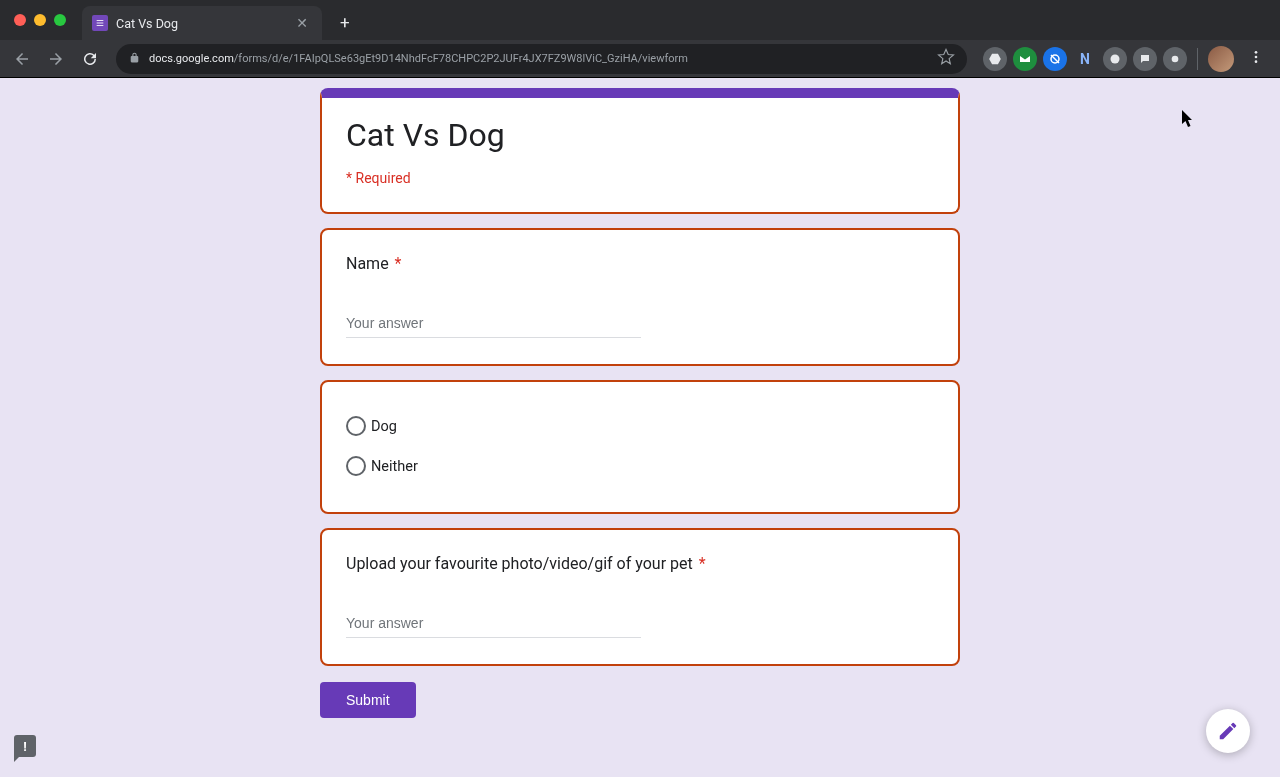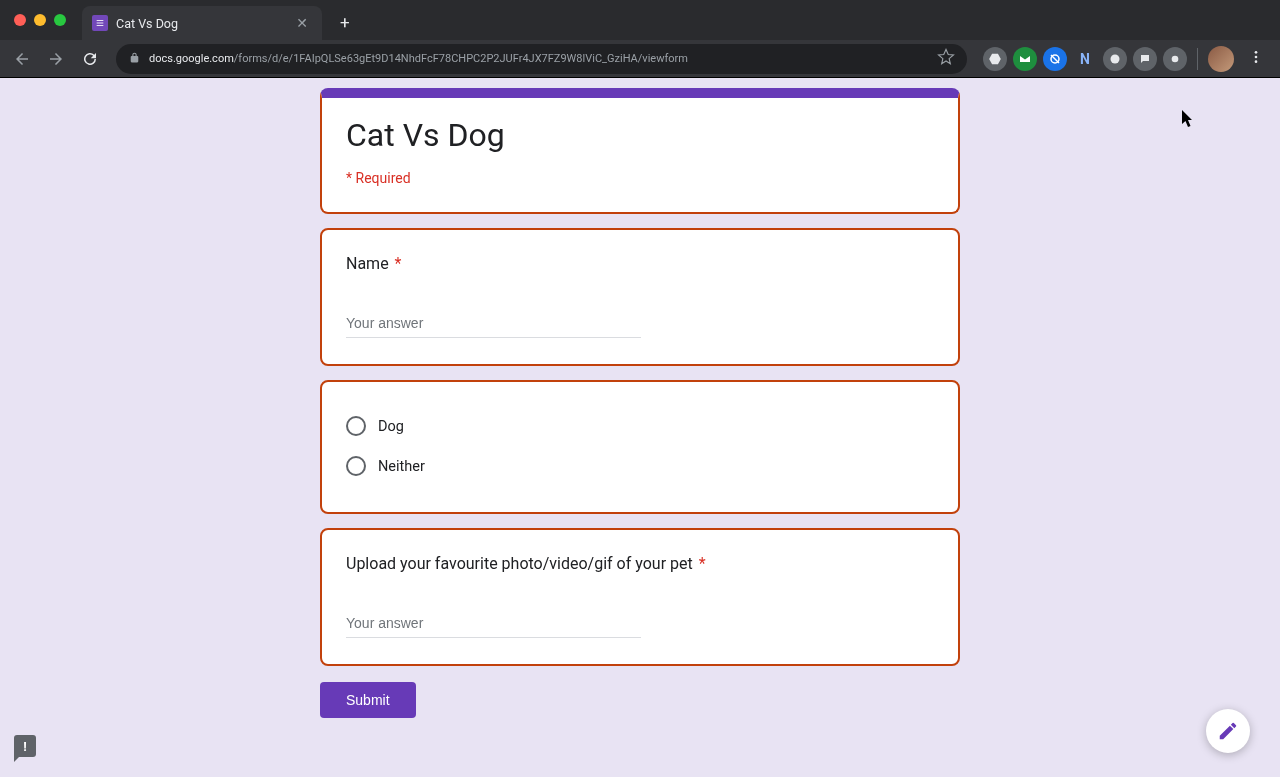--- a/index.html
+++ b/index.html
@@ -165,21 +165,21 @@
     padding: 4px 0 6px 0;
     outline: none;
     color: #202124;
     background: transparent;
     margin-top: 18px;
   }
   .text-input::placeholder { color: #70757a; }
   .radio-row {
     display: flex;
     align-items: center;
-    gap: 12px;
+    gap: 5px;
     padding: 10px 0;
   }
   .radio-circle {
     width: 20px; height: 20px;
     border: 2px solid #5f6368;
     border-radius: 50%;
     flex-shrink: 0;
     cursor: pointer;
   }
   .radio-label {

